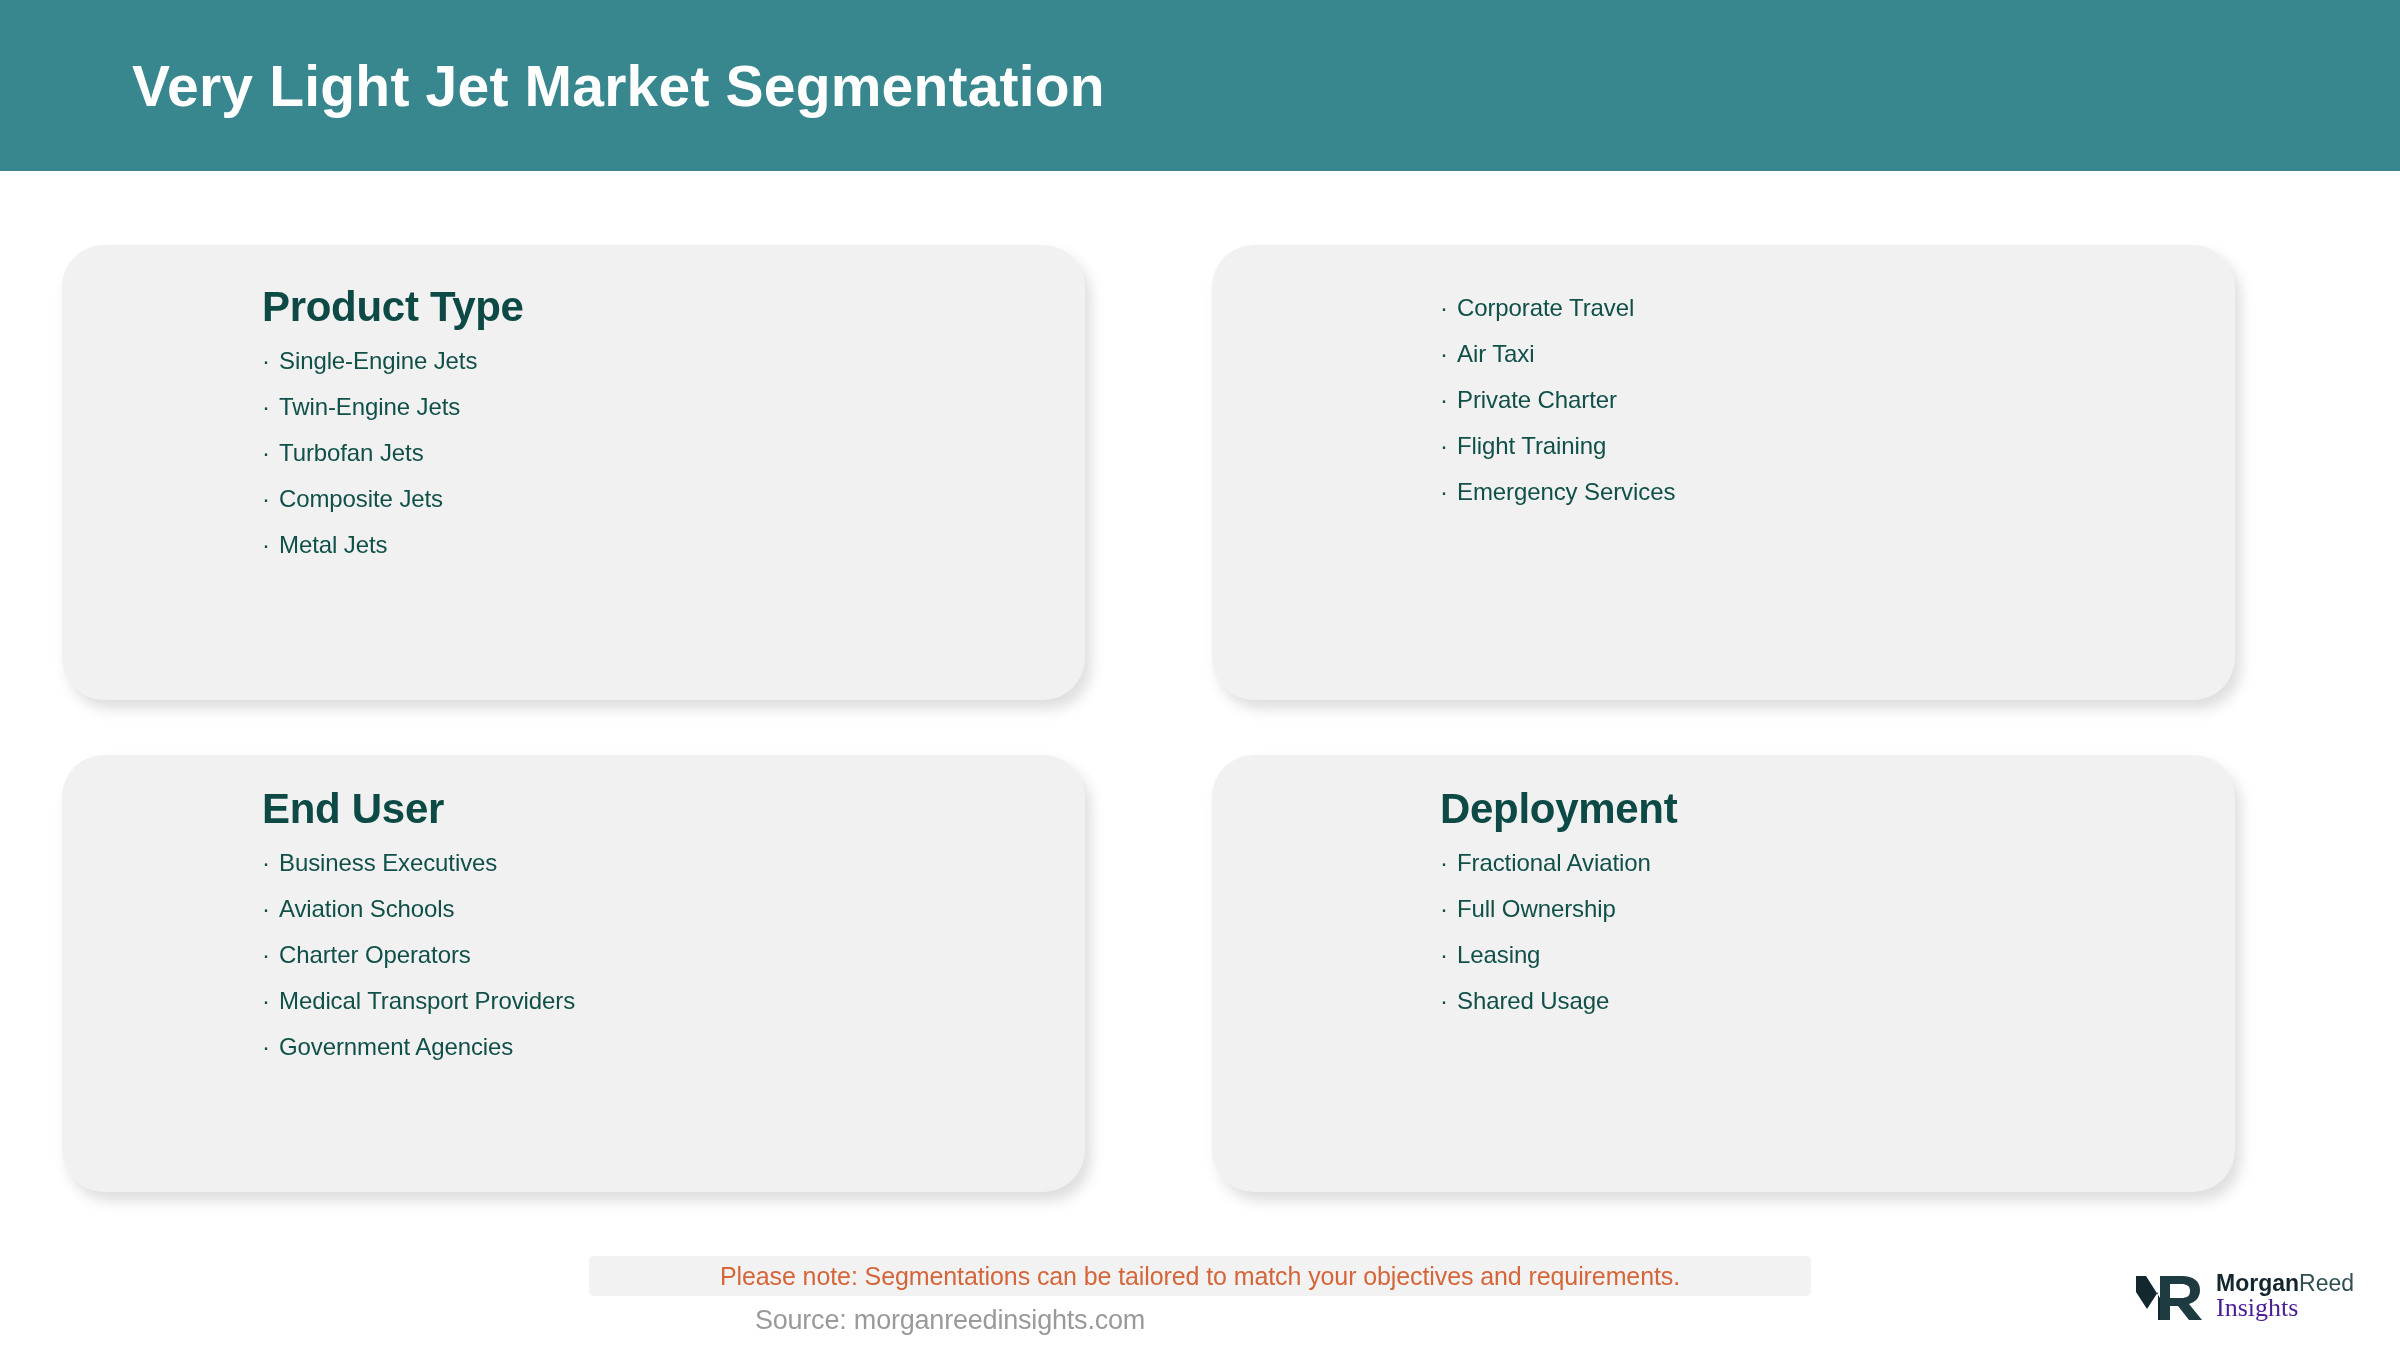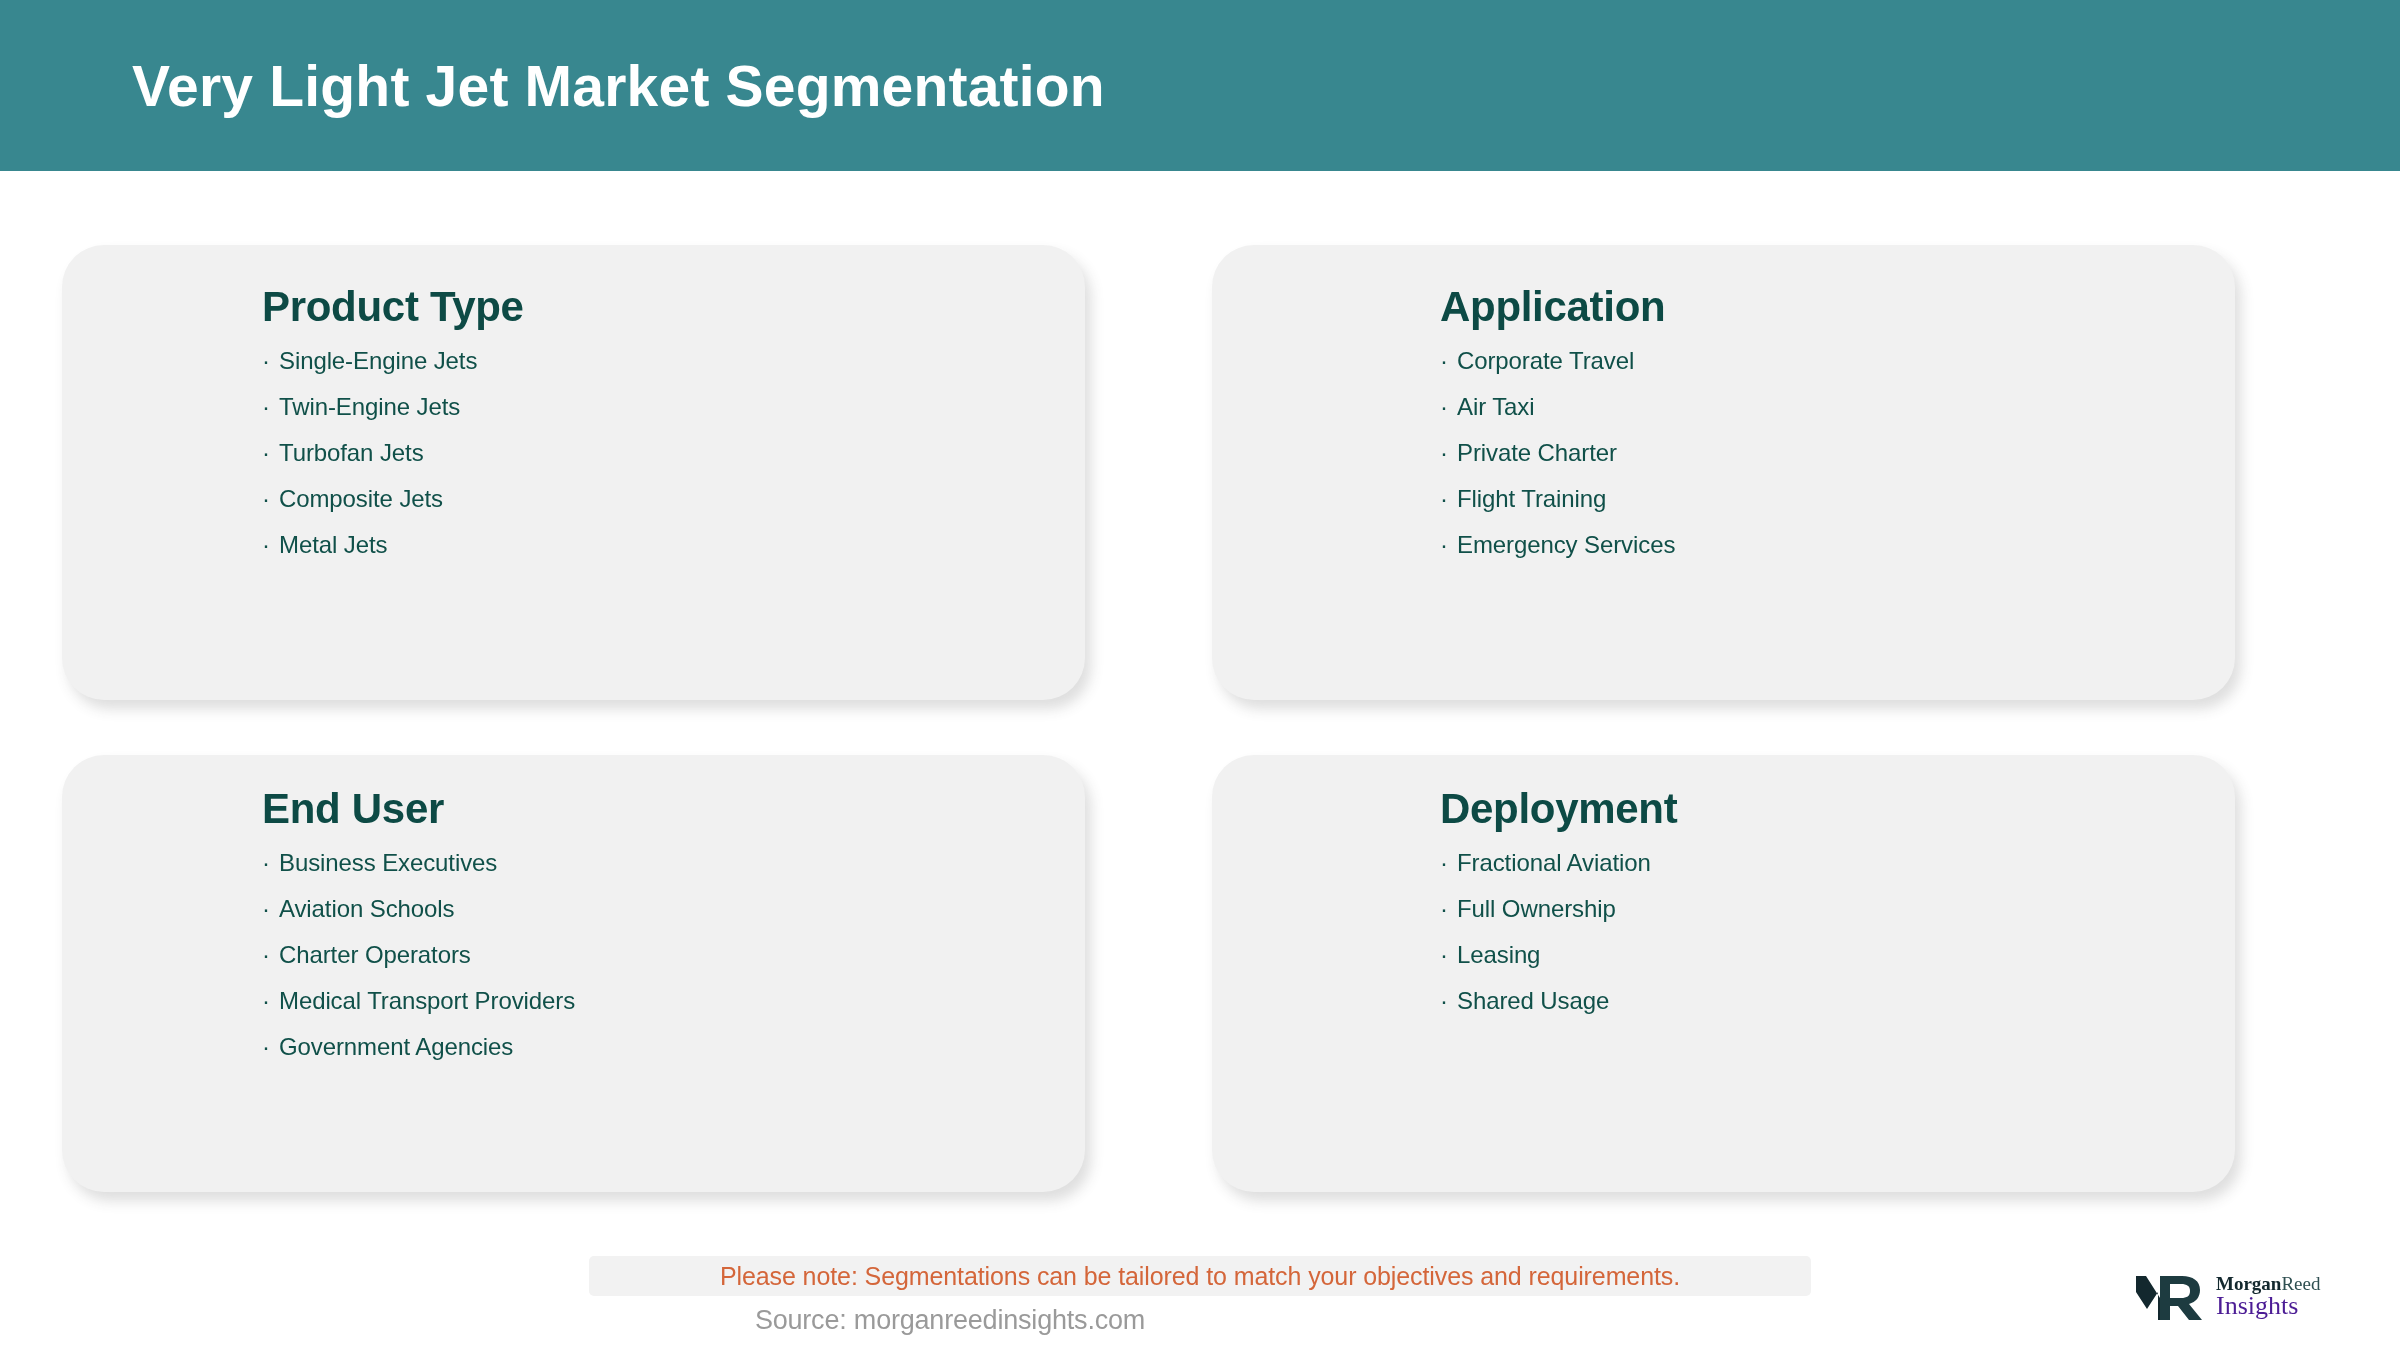--- a/index.html
+++ b/index.html
@@ -150,22 +150,22 @@
     flex: none;
     margin-right: 8px;
   }
   .logo-words {
     display: flex;
     flex-direction: column;
     justify-content: center;
     line-height: 1.02;
   }
   .logo-line1 {
-    font-family: Liberation Serif, serif;
-    font-size: 19px;
+    font-family: Liberation Sans, sans-serif;
+    font-size: 23px;
     white-space: nowrap;
   }
   .logo-morgan { color: #13282e; font-weight: bold; }
   .logo-reed   { color: #2f4f51; font-weight: normal; }
   .logo-line2 {
     font-family: "Liberation Serif", serif;
     font-size: 26px;
     color: #4c1d95;
     white-space: nowrap;
   }
@@ -187,21 +187,20 @@
         <li><span class="bullet">·</span><span>Twin-Engine Jets</span></li>
         <li><span class="bullet">·</span><span>Turbofan Jets</span></li>
         <li><span class="bullet">·</span><span>Composite Jets</span></li>
         <li><span class="bullet">·</span><span>Metal Jets</span></li>
       </ul>
     </div>
   </div>
 
   <div class="card card-tr">
     <div class="card-inner">
-      <div class="card-title">Application</div>
       <ul class="card-list">
         <li><span class="bullet">·</span><span>Corporate Travel</span></li>
         <li><span class="bullet">·</span><span>Air Taxi</span></li>
         <li><span class="bullet">·</span><span>Private Charter</span></li>
         <li><span class="bullet">·</span><span>Flight Training</span></li>
         <li><span class="bullet">·</span><span>Emergency Services</span></li>
       </ul>
     </div>
   </div>
 

